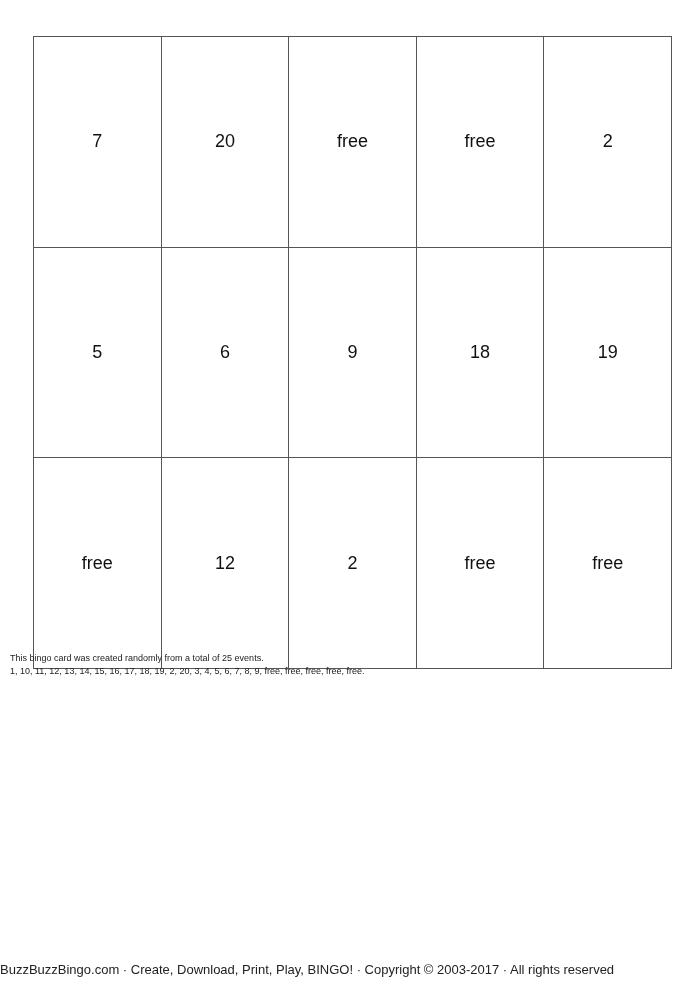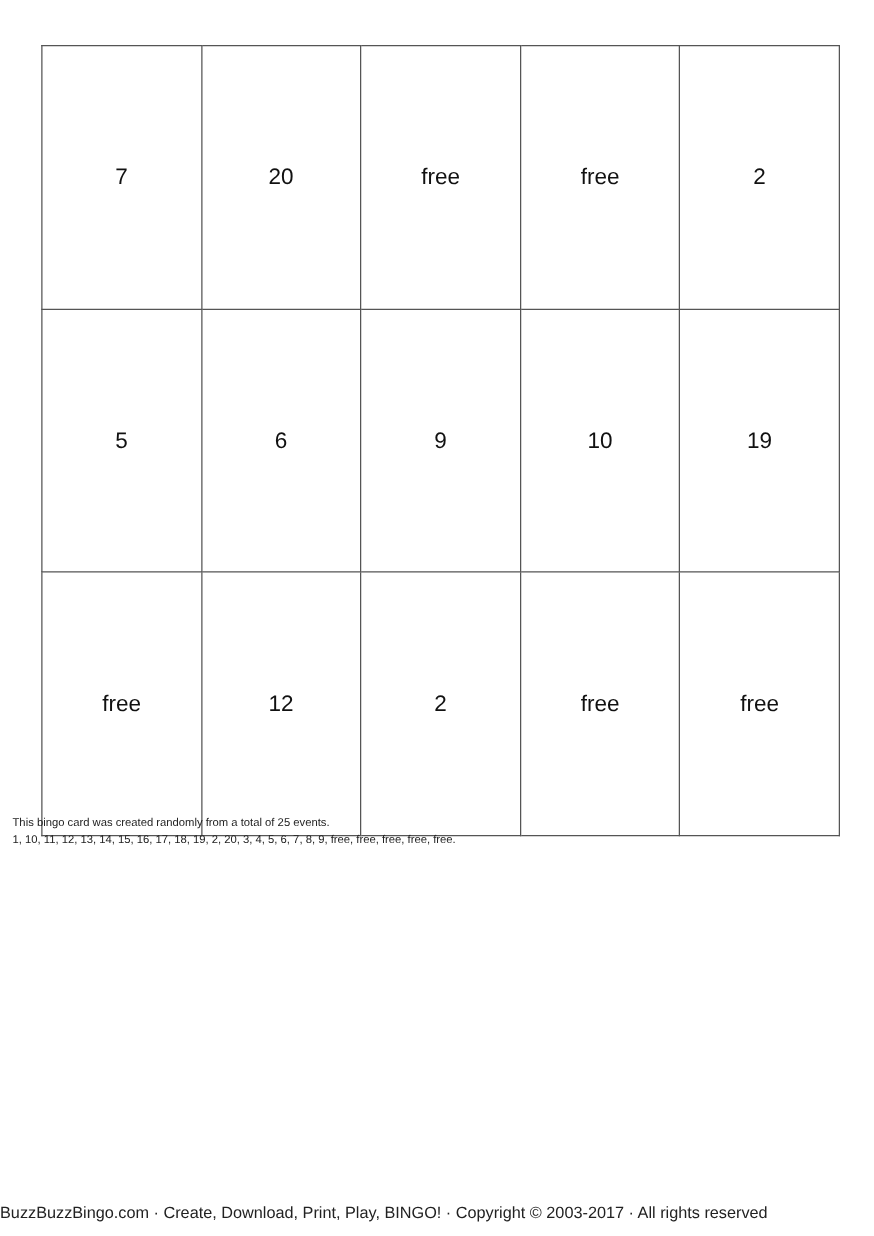--- a/index.html
+++ b/index.html
@@ -22,21 +22,21 @@
       <td>7</td>
       <td>20</td>
       <td>free</td>
       <td>free</td>
       <td>2</td>
     </tr>
     <tr>
       <td>5</td>
       <td>6</td>
       <td>9</td>
-      <td>10</td>
+      <td>18</td>
       <td>19</td>
     </tr>
     <tr>
       <td>free</td>
       <td>12</td>
       <td>2</td>
       <td>free</td>
       <td>free</td>
     </tr>
   </tbody>

